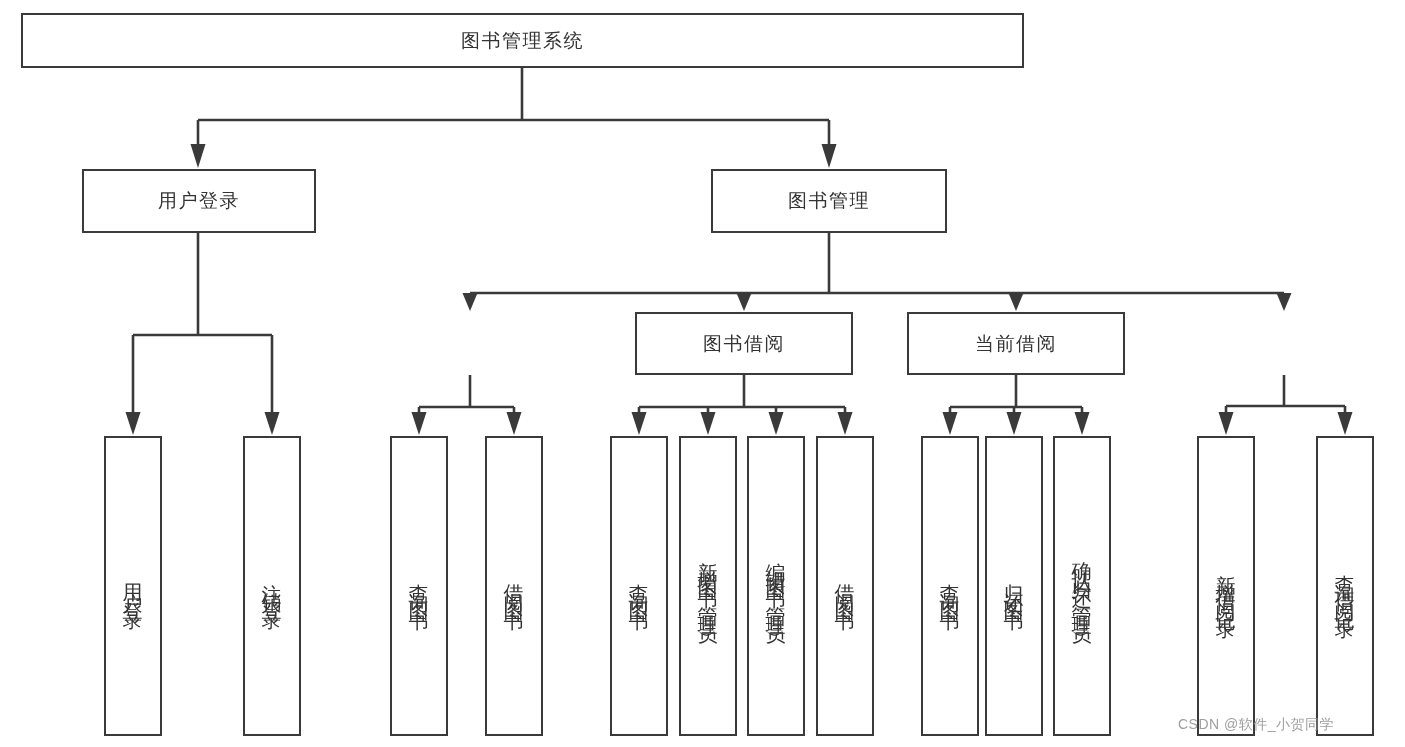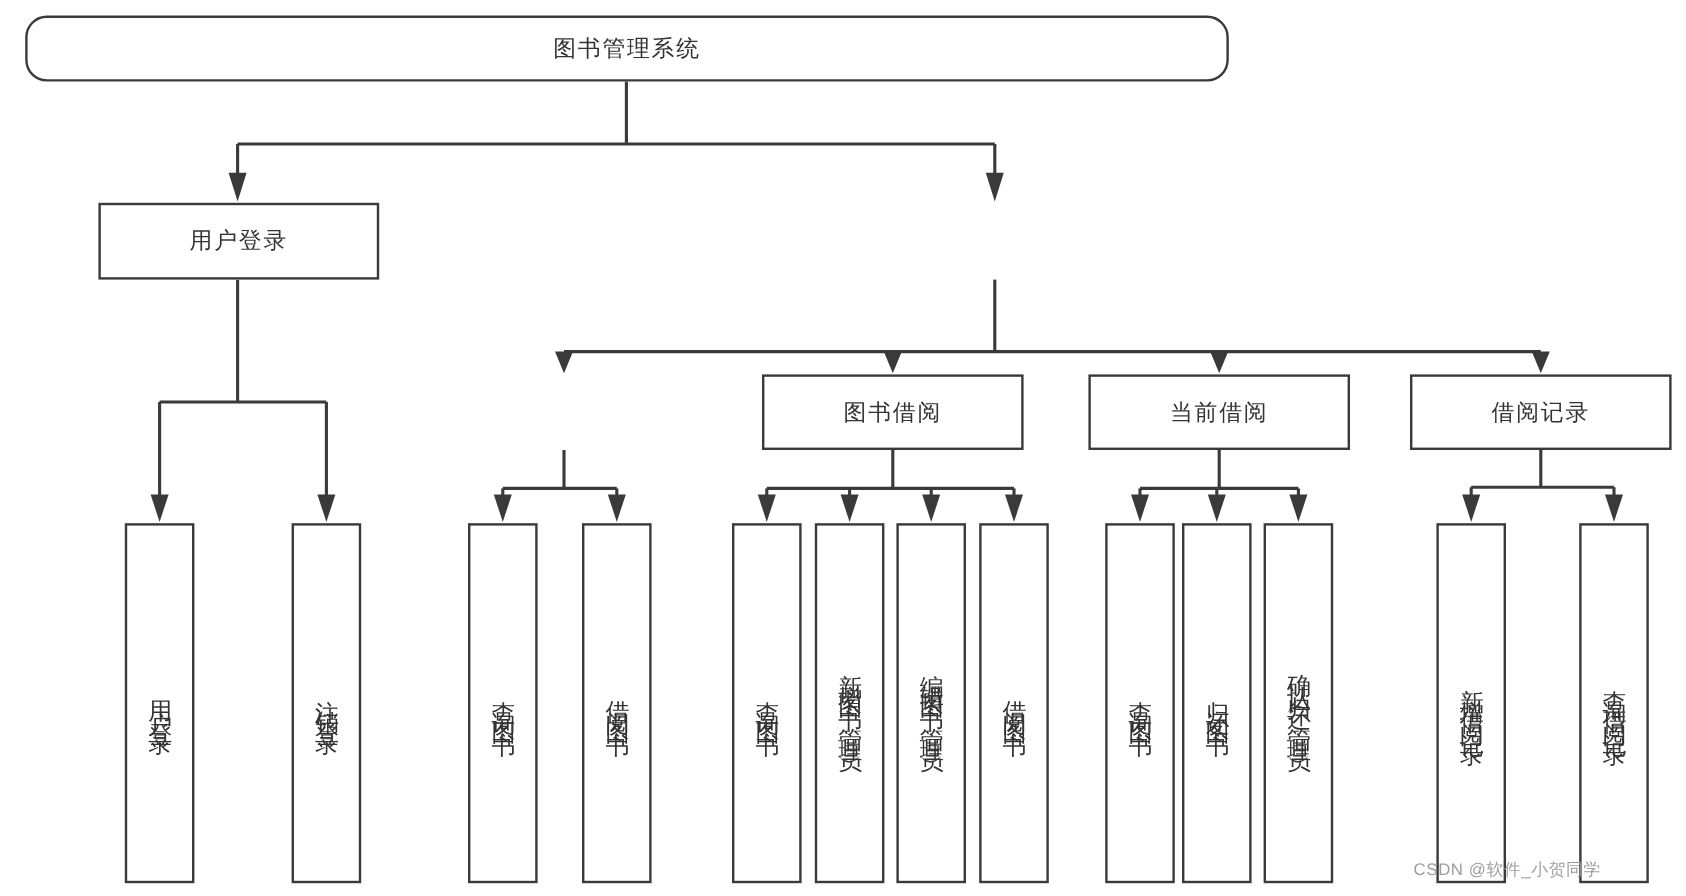--- a/index.html
+++ b/index.html
@@ -129,27 +129,27 @@
     <g>
       <path d="M1284 375 V406"></path>
       <path d="M1226 406 H1345"></path>
       <path d="M1226 406 V414"></path>
       <path d="M1345 406 V414"></path>
       <polygon points="1218.5,412 1233.5,412 1226,435"></polygon>
       <polygon points="1337.5,412 1352.5,412 1345,435"></polygon>
     </g>
   </svg>
 
-  <div class="node h" style="left:21px; top:13px; width:1003px; height:55px;border-radius:18px;">图书管理系统</div>
+  <div class="node h" style="left:21px; top:13px; width:1003px; height:55px;">图书管理系统</div>
 
   <div class="node h" style="left:82px; top:169px; width:234px; height:64px;">用户登录</div>
+  <div class="node h" style="left:711px; top:169px; width:236px; height:64px;">图书管理</div>
 
   <div class="node h" style="left:907px; top:312px; width:218px; height:63px;">当前借阅</div>
   <div class="node h" style="left:635px; top:312px; width:218px; height:63px;">图书借阅</div>
-  <div class="node h" style="left:1175px; top:312px; width:218px; height:63px;">借阅记录</div>
 
   <div class="node v" style="left:104px; top:436px; width:58px; height:300px;">用户登录</div>
   <div class="node v" style="left:243px; top:436px; width:58px; height:300px;">注销登录</div>
 
   <div class="node v" style="left:390px; top:436px; width:58px; height:300px;">查询图书</div>
   <div class="node v" style="left:485px; top:436px; width:58px; height:300px;">借阅图书</div>
 
   <div class="node v" style="left:610px; top:436px; width:58px; height:300px;">查询图书</div>
   <div class="node v" style="left:679px; top:436px; width:58px; height:300px;">新增图书（管理员）</div>
   <div class="node v" style="left:747px; top:436px; width:58px; height:300px;">编辑图书（管理员）</div>

